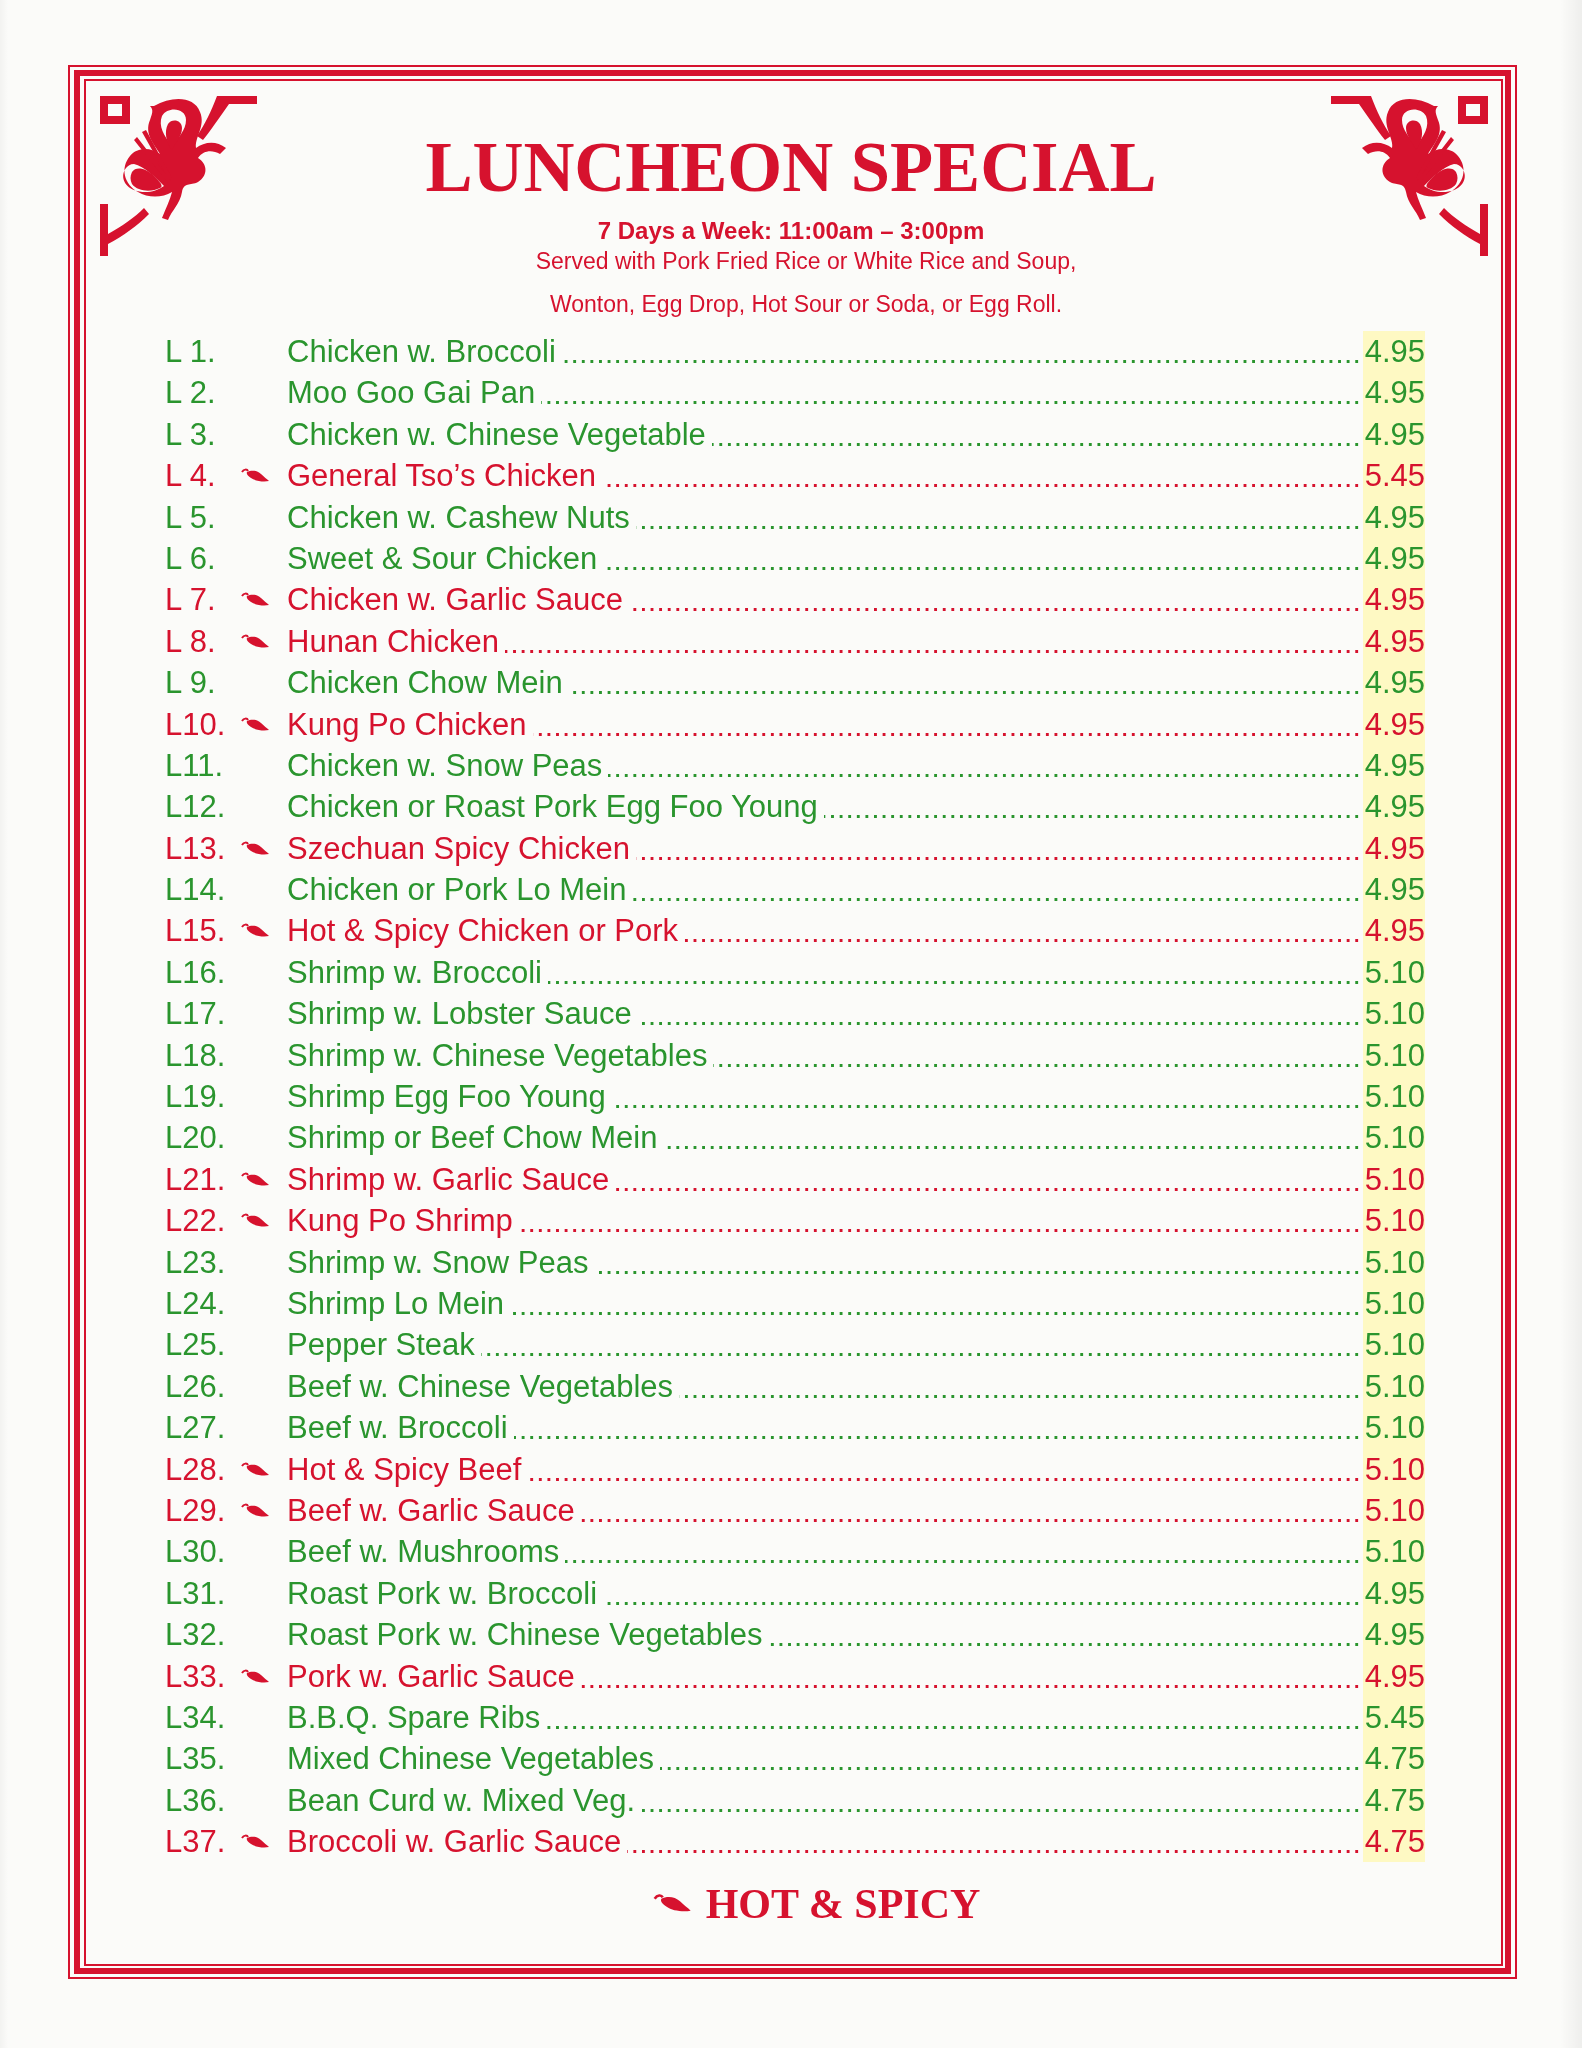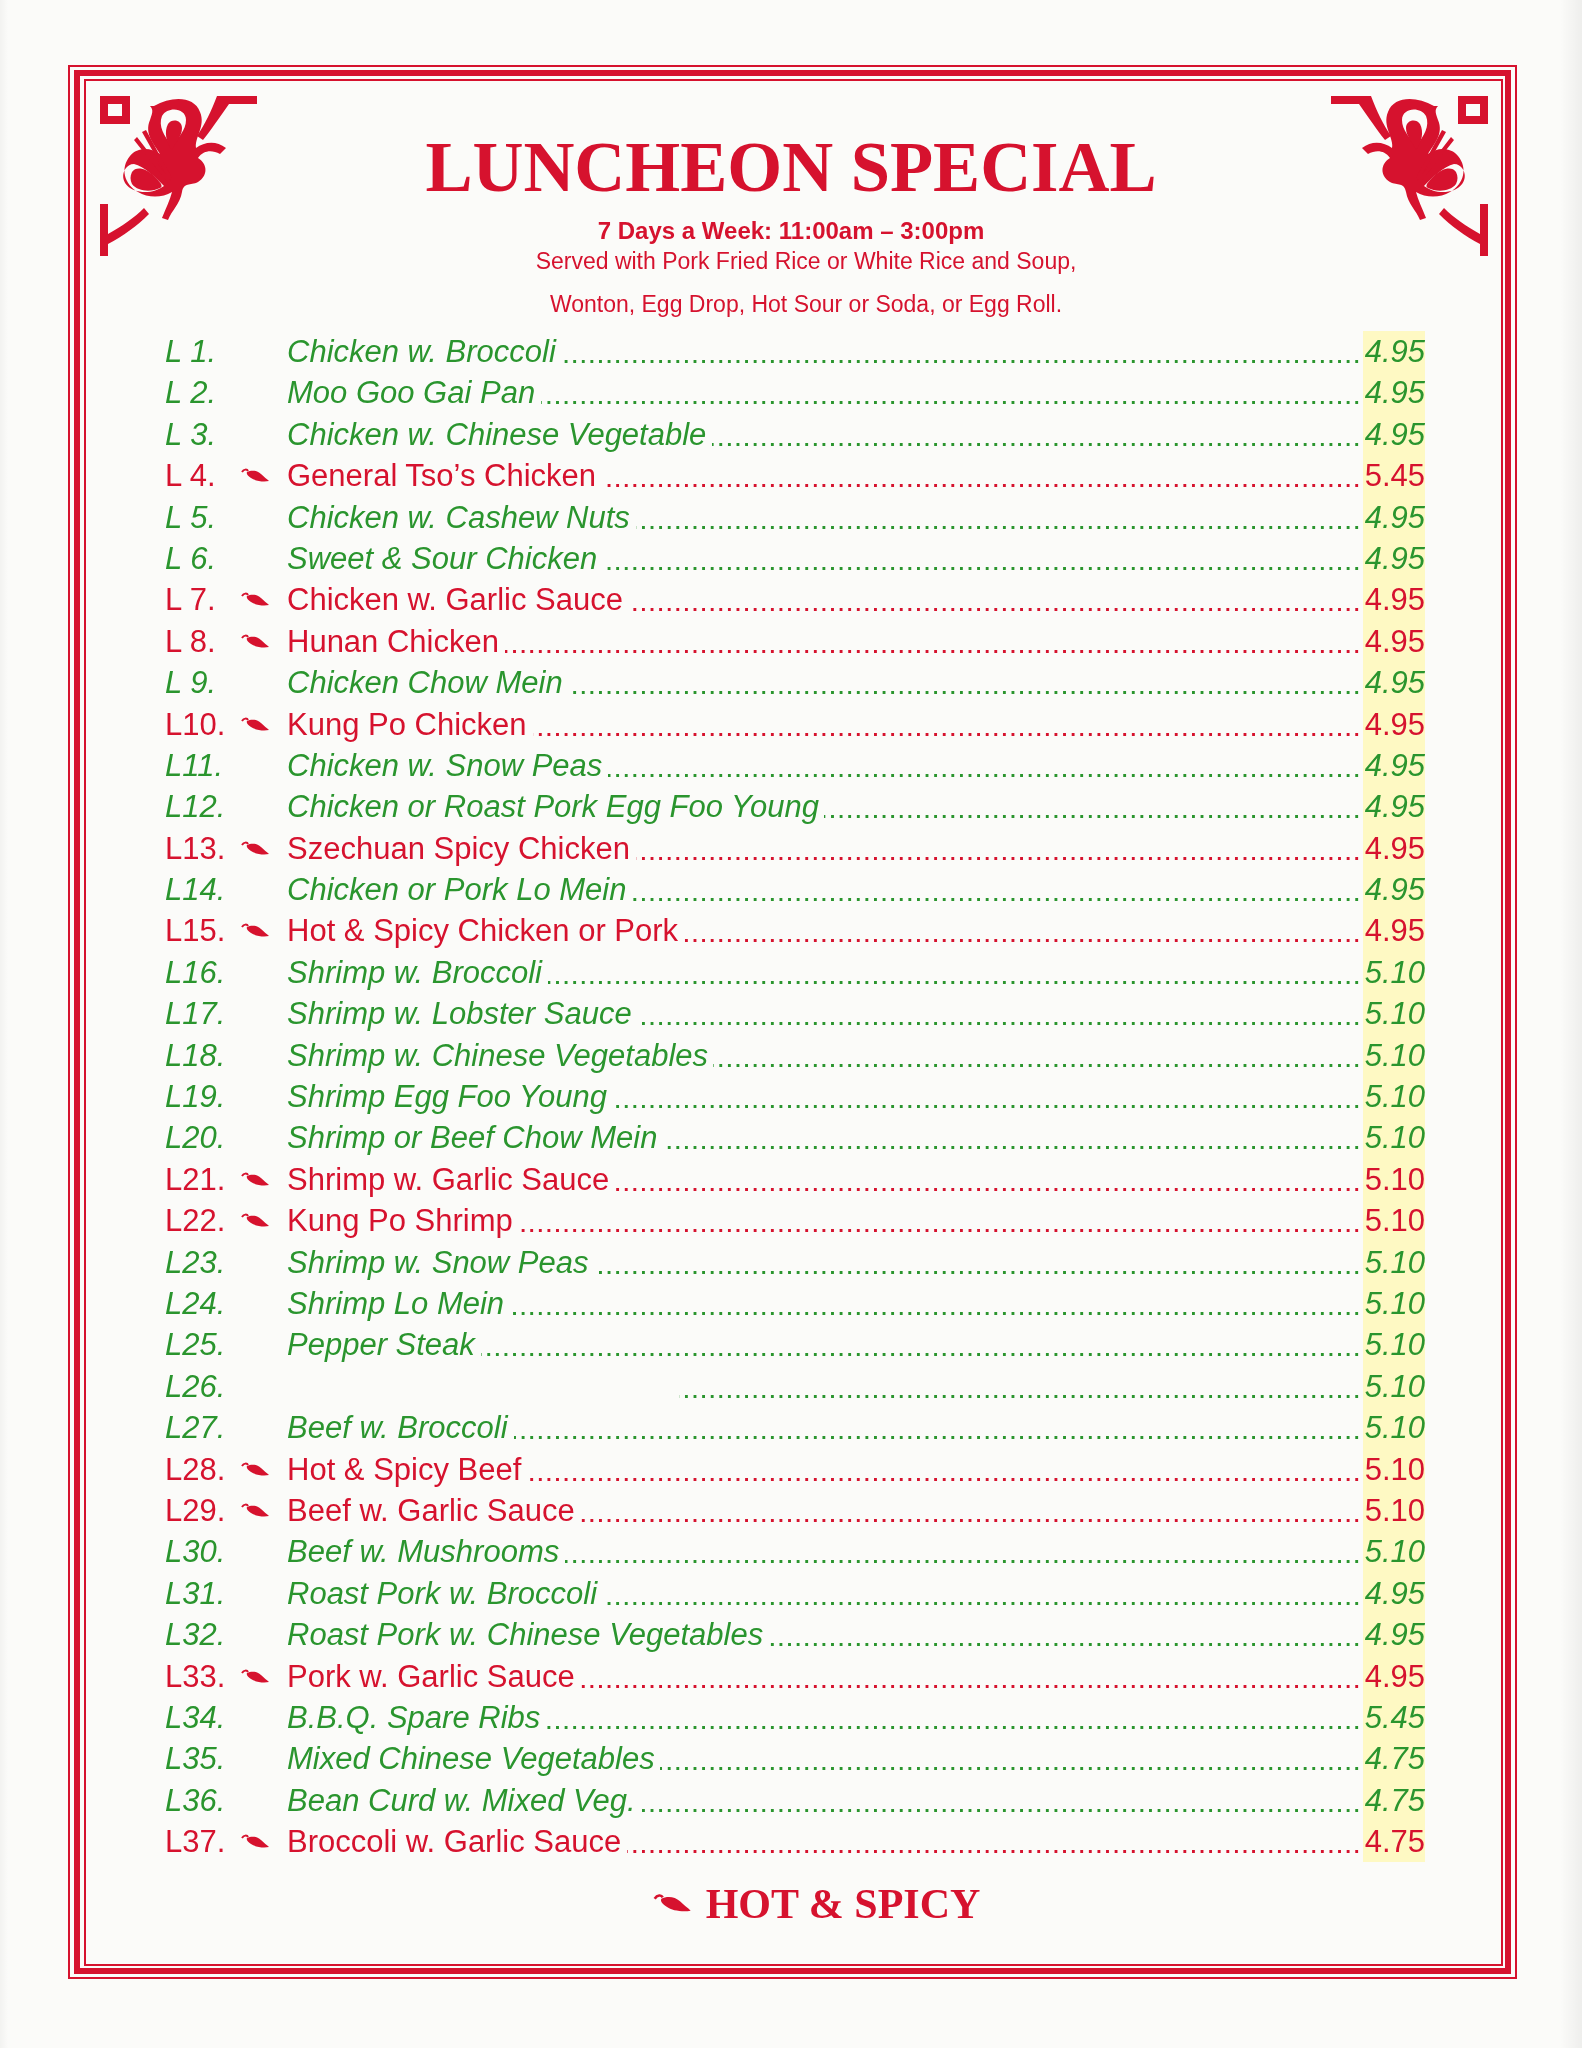--- a/index.html
+++ b/index.html
@@ -33,21 +33,21 @@
     position:absolute; left:15px; width:1582px; text-align:center;
     font-size:23px; color:var(--red);
   }
   .served.l1 { top:248px; }
   .served.l2 { top:291px; }
 
   .menu { position:absolute; left:165px; top:331px; width:1260px; }
   .row {
     position:relative; height:41.4px; line-height:41.4px; font-size:31px; white-space:nowrap;
   }
-  .row.green { color:var(--green);font-style:italic; }
+  .row.green { color:var(--green); }
   .row.red { color:var(--red); }
   .row .num { position:absolute; left:0; top:0; }
   .row .pepper { position:absolute; left:75px; top:13px; width:30px; height:16px; }
   .row .name { position:absolute; left:122px; top:0; background:#fbfbf9; padding-right:4px; z-index:2; }
   .row .dots {
     position:absolute; left:130px; right:70px; top:29px; height:3px;
     background-image:radial-gradient(circle, currentColor 1.4px, transparent 1.6px);
     background-size:8.6px 3px; background-repeat:repeat-x; background-position:right center;
     z-index:1;
   }
@@ -295,20 +295,21 @@
     <div class="row green">
     <span class="num">L25.</span>
 
     <span class="name">Pepper Steak</span>
     <span class="dots" style="left: 316px; right: 64px;"></span>
     <span class="price">5.10</span>
   </div>
     <div class="row green">
     <span class="num">L26.</span>
 
+    <span class="name">Beef w. Chinese Vegetables</span>
     <span class="dots" style="left: 514px; right: 64px;"></span>
     <span class="price">5.10</span>
   </div>
     <div class="row green">
     <span class="num">L27.</span>
 
     <span class="name">Beef w. Broccoli</span>
     <span class="dots" style="left: 349px; right: 64px;"></span>
     <span class="price">5.10</span>
   </div>

